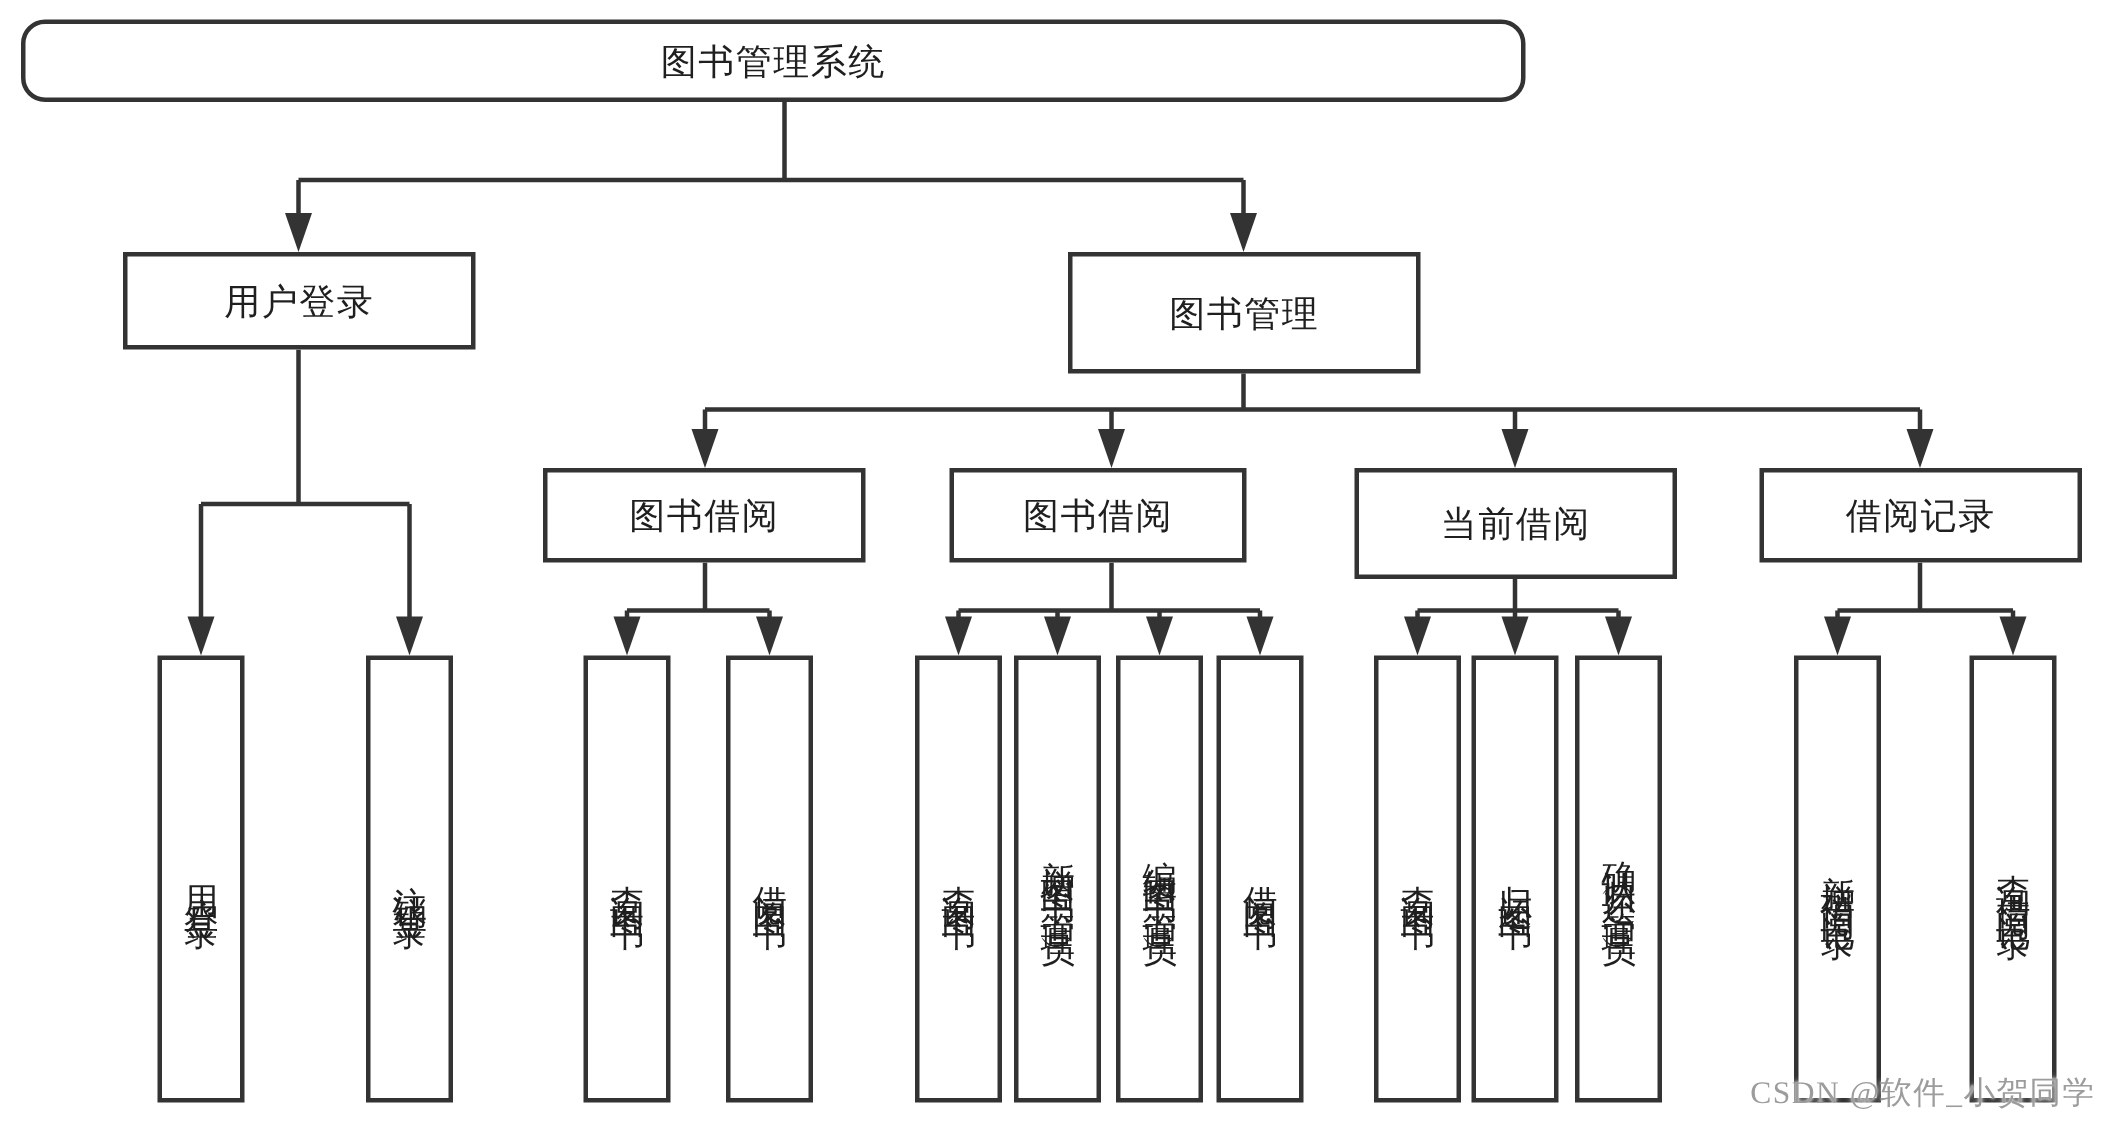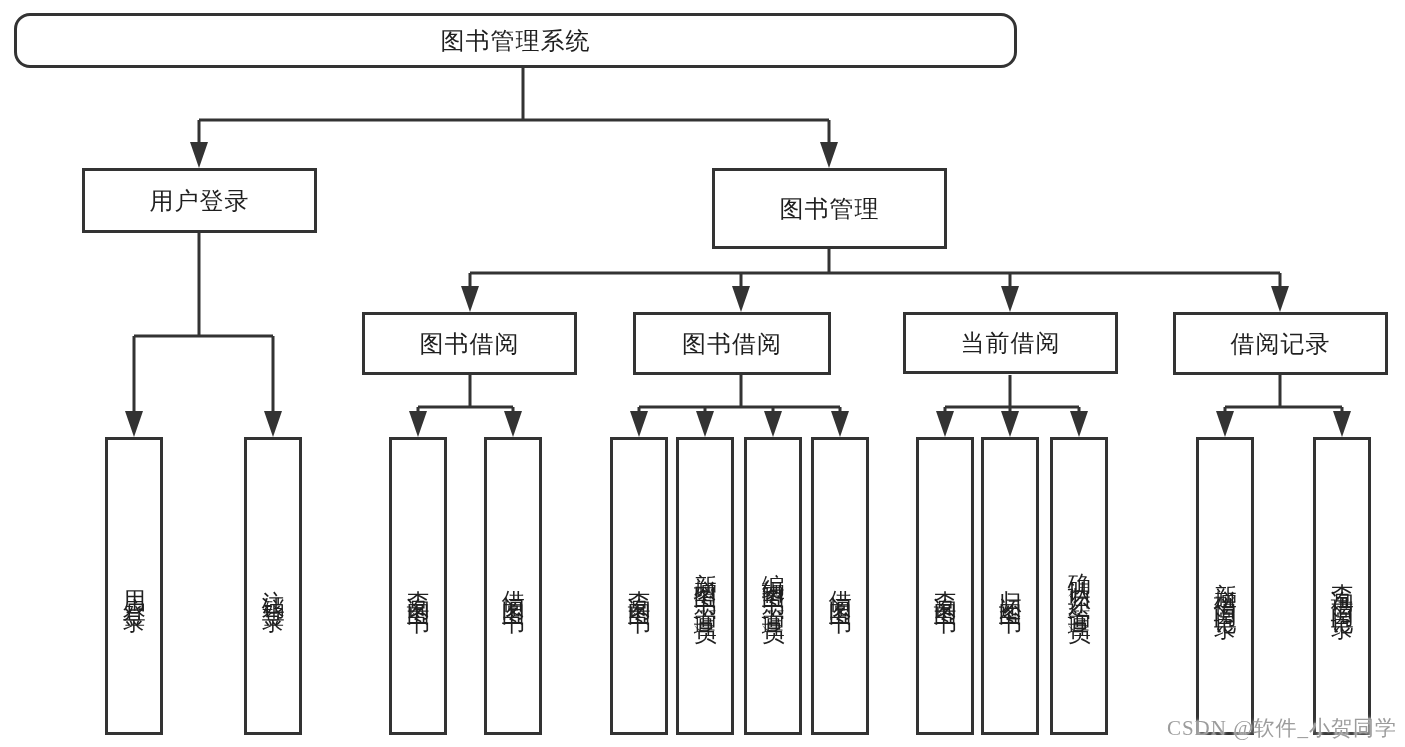--- a/index.html
+++ b/index.html
@@ -95,21 +95,21 @@
   <div class="node hnode" style="left:712px; top:168px; width:235px; height:81px;">
     <span>图书管理</span>
   </div>
 
   <div class="node hnode" style="left:362px; top:312px; width:215px; height:63px;">
     <span>图书借阅</span>
   </div>
   <div class="node hnode" style="left:633px; top:312px; width:198px; height:63px;">
     <span>图书借阅</span>
   </div>
-  <div class="node hnode" style="left:903px; top:312px; width:215px; height:62px;">
+  <div class="node hnode" style="left:903px; top:312px; width:215px; height:74px;">
     <span>当前借阅</span>
   </div>
   <div class="node hnode" style="left:1173px; top:312px; width:215px; height:63px;">
     <span>借阅记录</span>
   </div>
 
   <div class="node vnode" style="left:105px; top:437px; width:58px; height:298px;">
     <span class="vtext">用户登录</span>
   </div>
   <div class="node vnode" style="left:244px; top:437px; width:58px; height:298px;">

